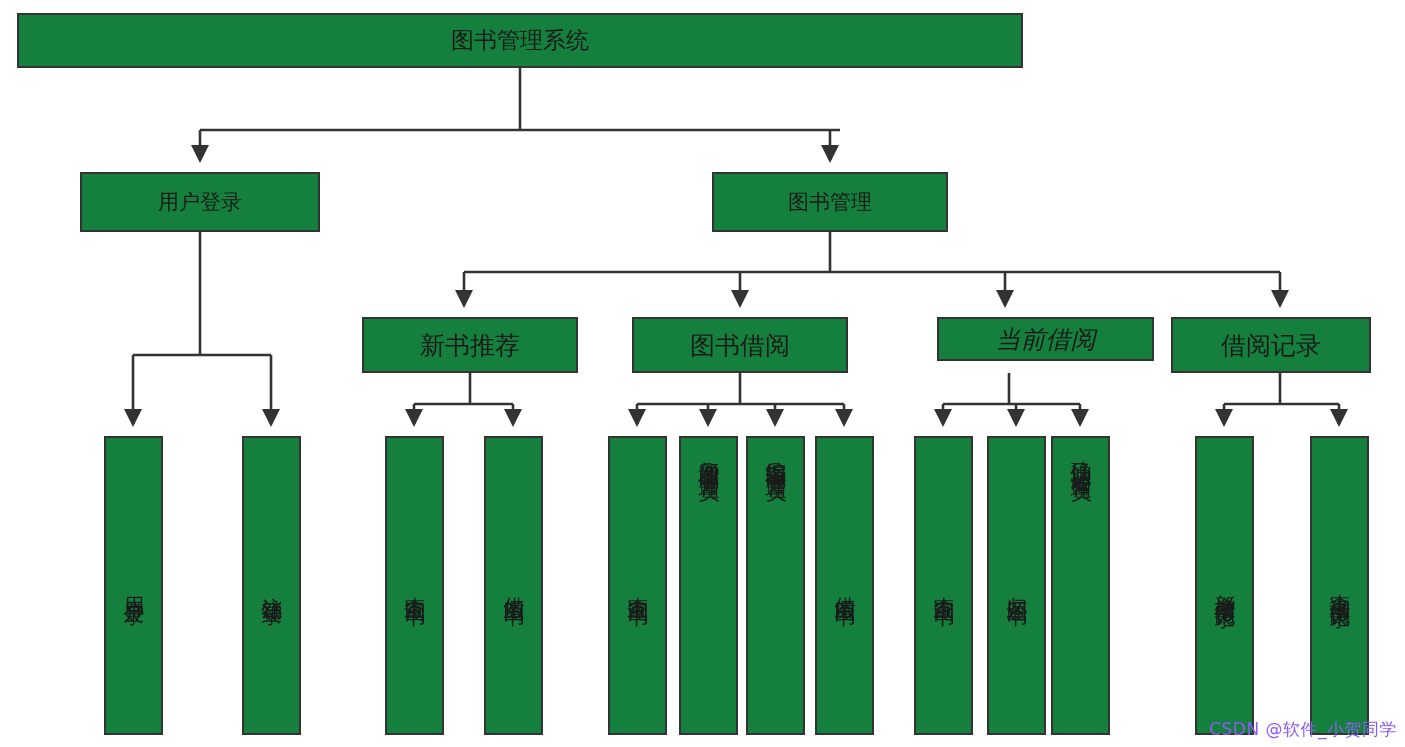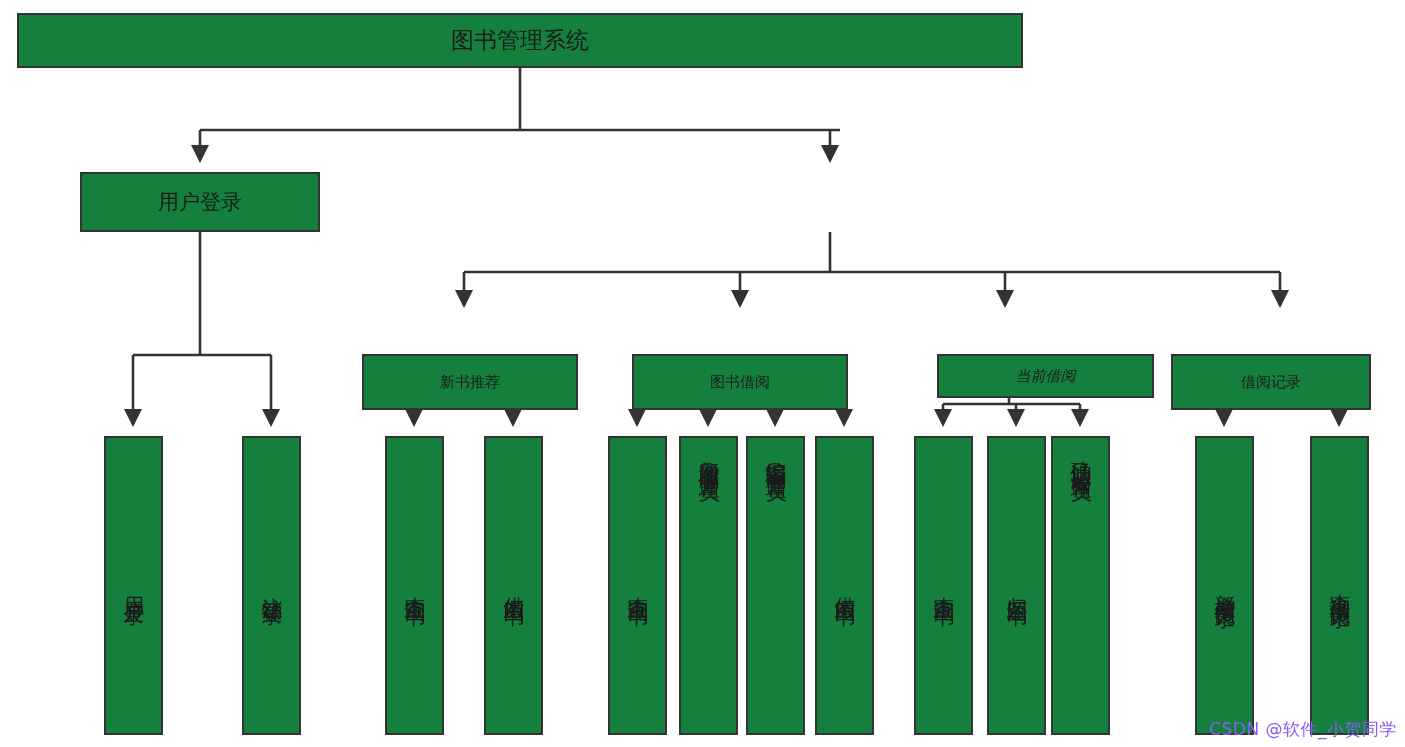--- a/index.html
+++ b/index.html
@@ -35,22 +35,21 @@
     justify-content: center;
     color: #1a1a1a;
   }
   .node-box.level-0 {
     font-size: 23px;
   }
   .node-box.level-1 {
     font-size: 21px;
   }
   .node-box.level-2 {
-    font-size: 15px;
-    margin-top: 37px;
+    font-size: 25px;
   }
   .node-box.leaf {
     font-size: 21px;
     align-items: center;
     justify-content: center;
     padding: 6px 0;
   }
   .node-box.leaf.top-aligned {
     align-items: flex-start;
   }
@@ -139,20 +138,23 @@
     </g>
   </svg>
 
   <div class="node-box level-0" id="node-root" style="left: 17px; top: 13px; width: 1006px; height: 55px;">
     <span>图书管理系统</span>
   </div>
 
   <div class="node-box level-1" id="node-l1-0" style="left: 80px; top: 172px; width: 240px; height: 60px;">
     <span>用户登录</span>
   </div>
+  <div class="node-box level-1" id="node-l1-1" style="left: 712px; top: 172px; width: 236px; height: 60px;">
+    <span>图书管理</span>
+  </div>
 
   <div class="node-box level-2" id="node-l2-0" style="left: 362px; top: 317px; width: 216px; height: 56px;">
     <span>新书推荐</span>
   </div>
   <div class="node-box level-2" id="node-l2-1" style="left: 632px; top: 317px; width: 216px; height: 56px; text-align: center;">
     <span>图书借阅</span>
   </div>
   <div class="node-box level-2" id="node-l2-2" style="left: 937px; top: 317px; width: 217px; height: 44px; font-style: italic;">
     <span>当前借阅</span>
   </div>

